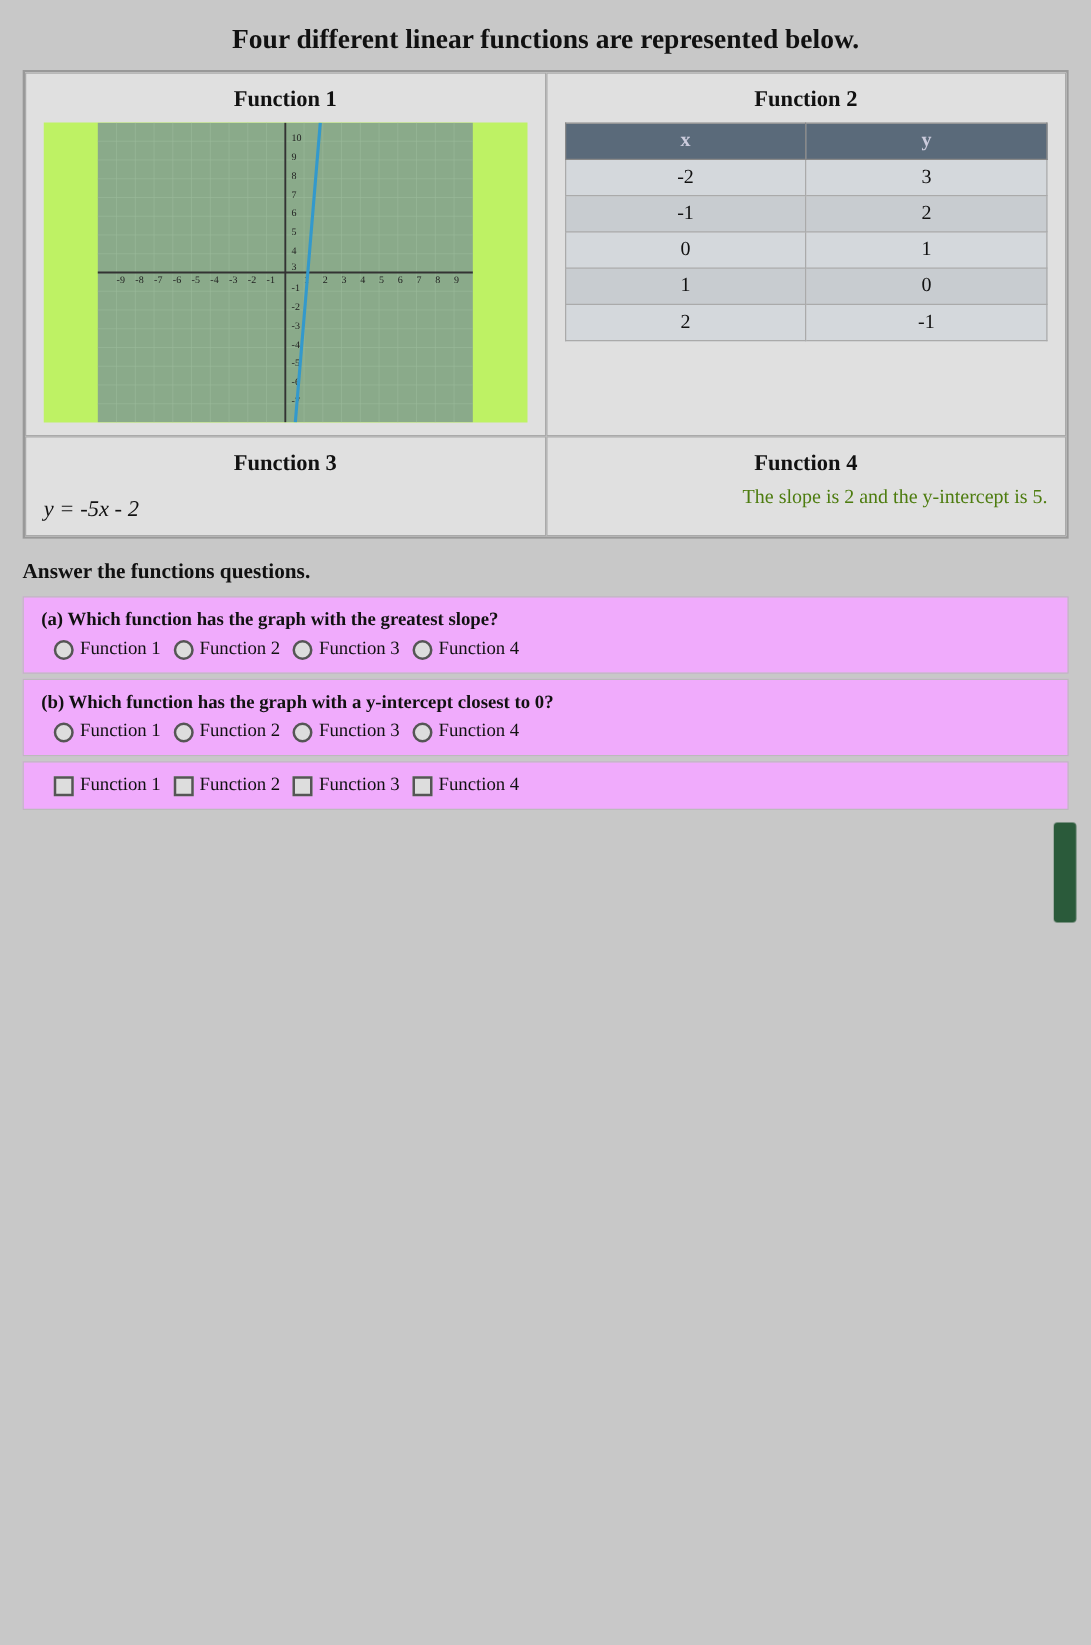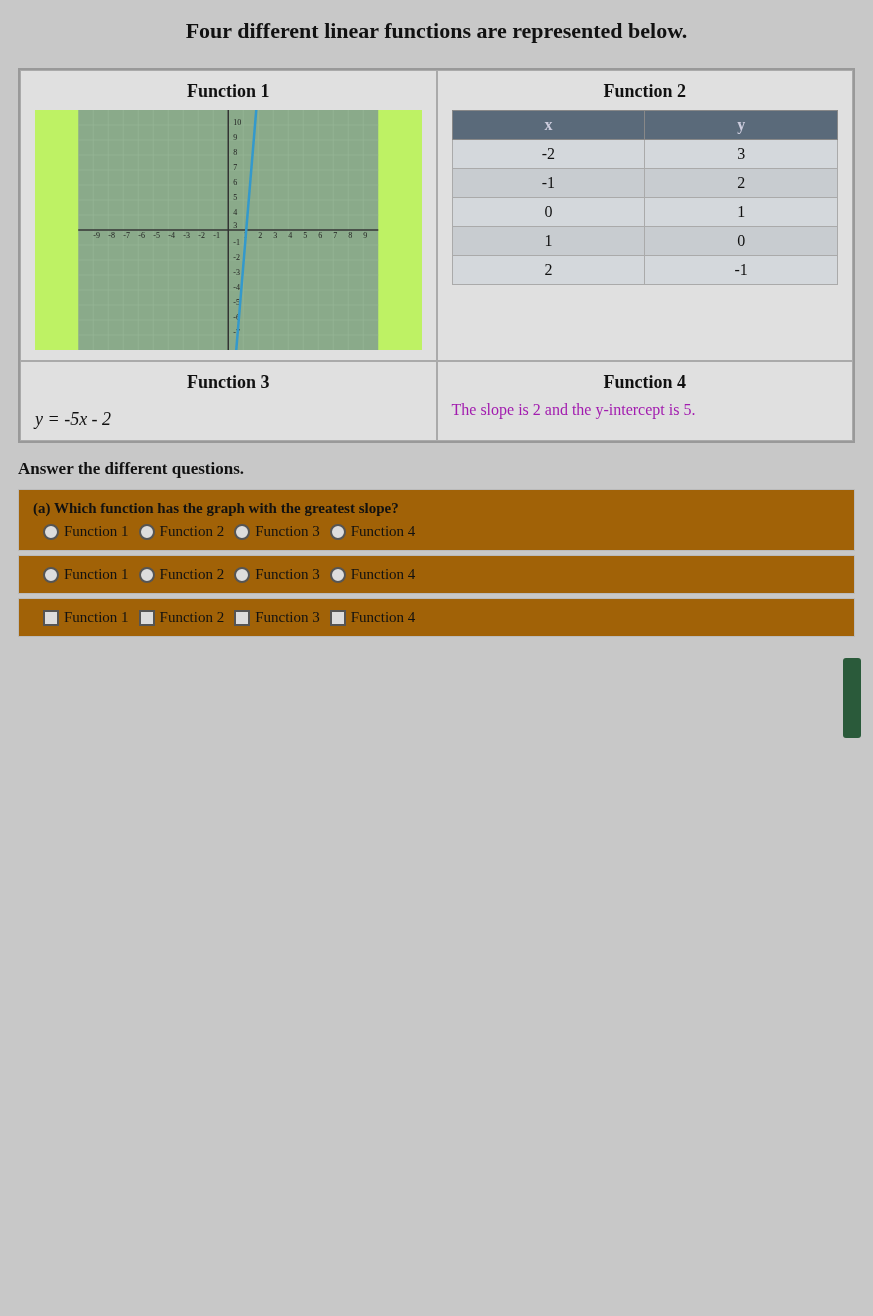--- a/index.html
+++ b/index.html
@@ -6,21 +6,21 @@
     body {
       background: #c8c8c8;
       font-family: 'Times New Roman', Times, serif;
       padding: 18px;
       width: 873px;
       min-height: 1316px;
     }
     .page-title {
       font-size: 22px;
       font-weight: bold;
-      margin-bottom: 24px;
+      margin-bottom: 12px;
       color: #111;
       text-align: center;
     }
     .functions-grid-wrapper {
       background: #e8e8e8;
       border: 2px solid #999;
       display: grid;
       grid-template-columns: 1fr 1fr;
       grid-template-rows: auto auto;
       margin-bottom: 16px;
@@ -80,32 +80,32 @@
       color: #111;
     }
     .func3-equation {
       font-size: 18px;
       margin-top: 16px;
       font-style: italic;
     }
     
     .func4-content {
       font-size: 16px;
-      color: #a21caf;
-      text-align: left;
+      color: #4d7c0f;
+      text-align: right;
     }
     
     .answer-intro {
       font-size: 17px;
       font-weight: bold;
       margin-bottom: 10px;
       color: #111;
     }
     .question-block {
-      background: #a16207;
+      background: #f0abfc;
       border: 1px solid #bbb;
       margin-bottom: 4px;
       padding: 10px 14px;
       font-family: Liberation Serif, serif;
     }
     .question-label {
       font-size: 15px;
       font-weight: bold;
       color: #111;
       margin-bottom: 6px;
@@ -290,21 +290,21 @@
     </div>
   </div>
 
   <div class="grid-cell">
     <div class="cell-title">Function 4</div>
     <div class="func4-content">The slope is 2 and the y-intercept is 5.</div>
   </div>
 
 </div>
 
-<div class="answer-intro">Answer the different questions.</div>
+<div class="answer-intro">Answer the functions questions.</div>
 
 <div class="question-block">
   <div class="question-label">(a) Which function has the graph with the greatest slope?</div>
   <div class="options-row" id="qa-options">
       <label class="option-item">
         <span class="radio-circle"></span>
         <span>Function 1</span>
       </label>
       <label class="option-item">
         <span class="radio-circle"></span>
@@ -315,20 +315,21 @@
         <span>Function 3</span>
       </label>
       <label class="option-item">
         <span class="radio-circle"></span>
         <span>Function 4</span>
       </label>
     </div>
 </div>
 
 <div class="question-block">
+  <div class="question-label">(b) Which function has the graph with a y-intercept closest to 0?</div>
   <div class="options-row" id="qb-options">
       <label class="option-item">
         <span class="radio-circle"></span>
         <span>Function 1</span>
       </label>
       <label class="option-item">
         <span class="radio-circle"></span>
         <span>Function 2</span>
       </label>
       <label class="option-item">

